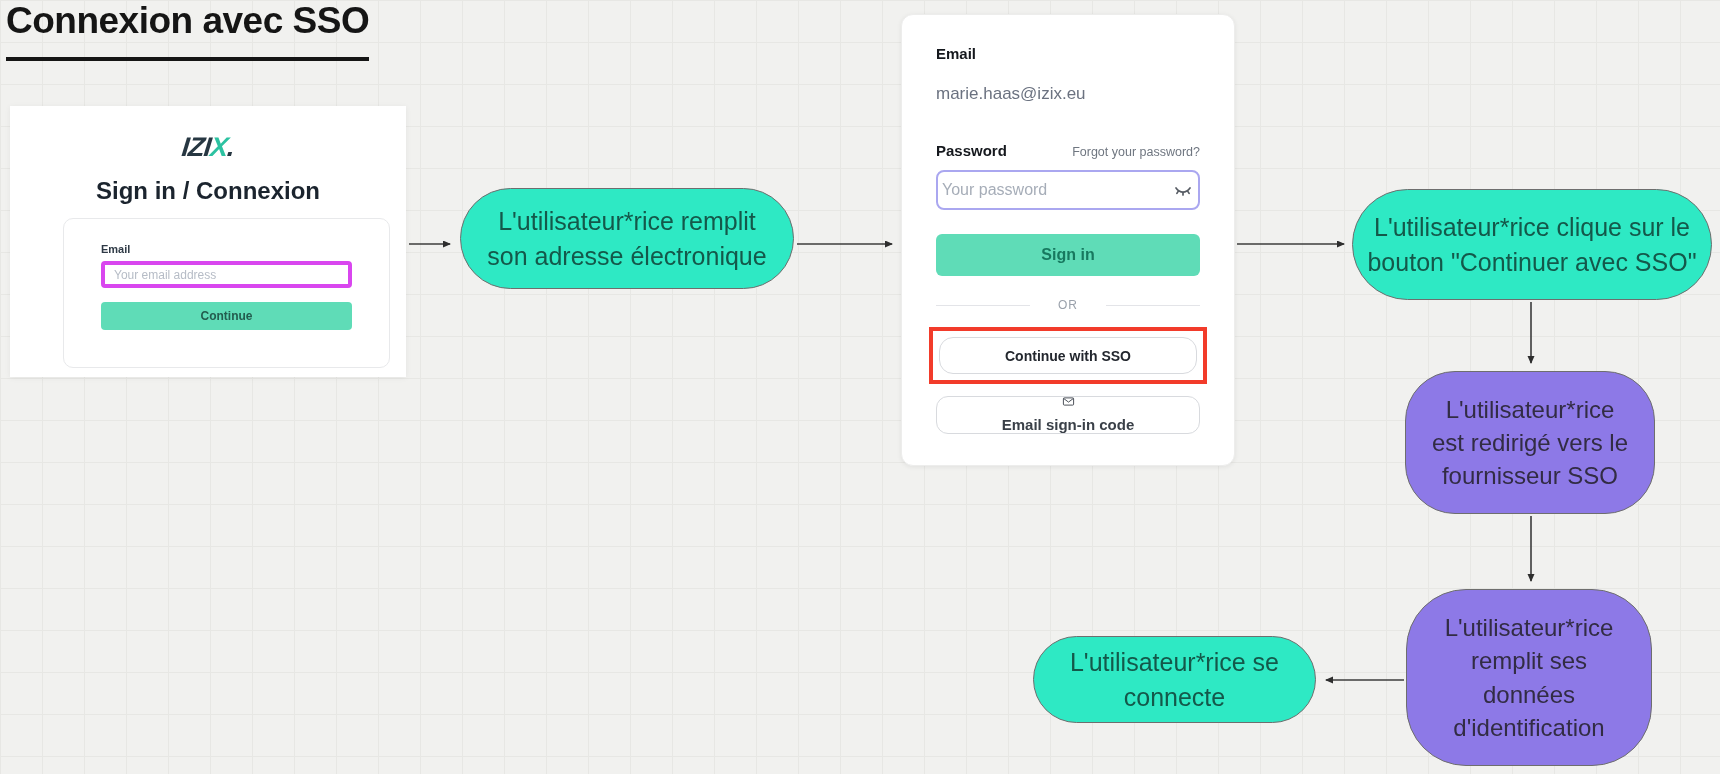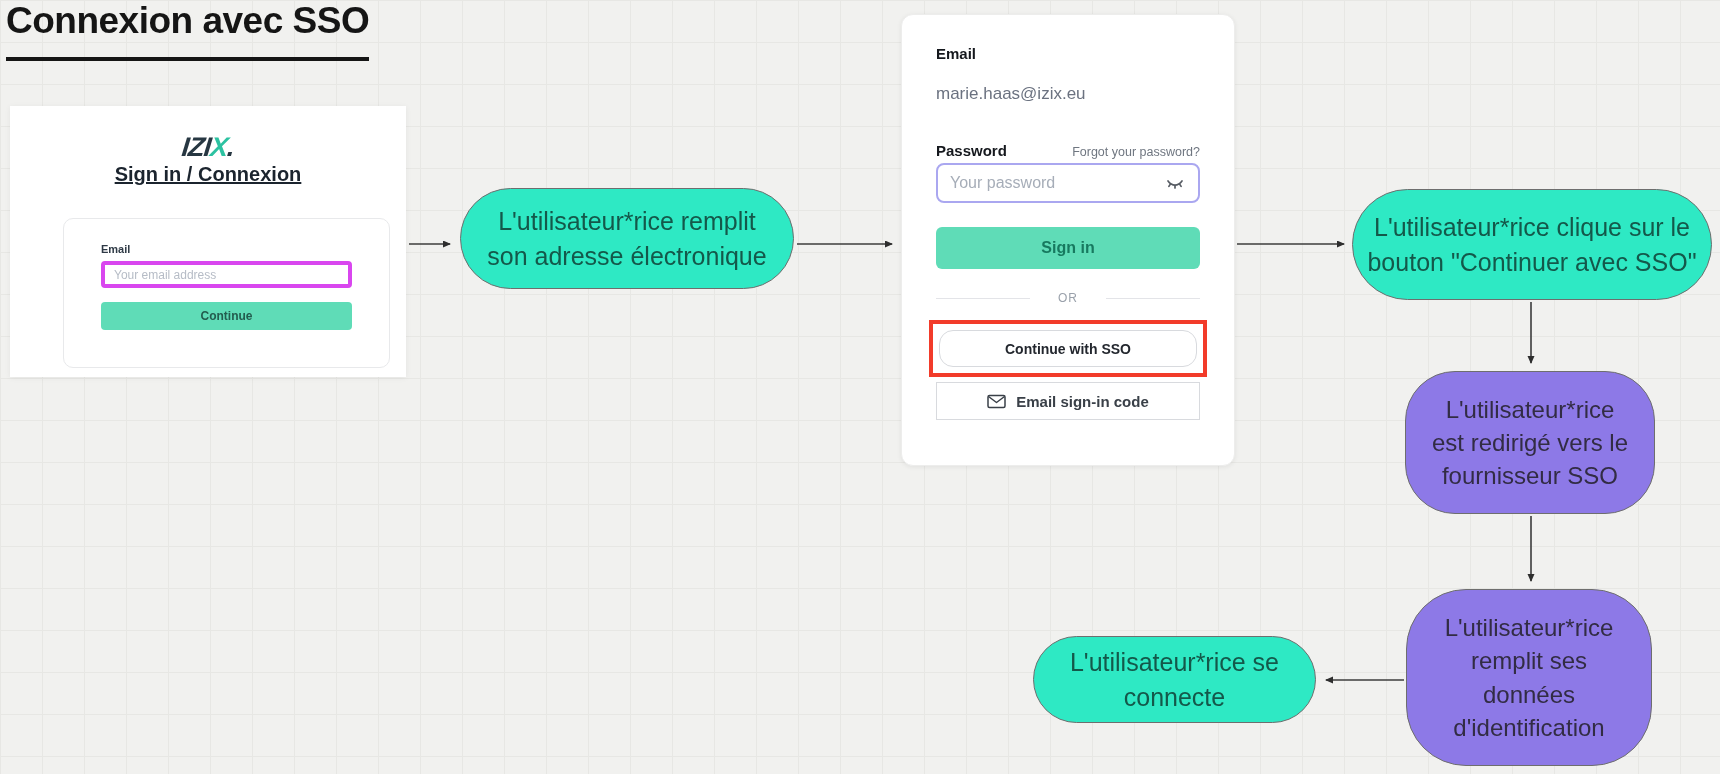--- a/index.html
+++ b/index.html
@@ -29,21 +29,21 @@
     left:10px; top:106px; width:396px; height:271px;
     background:#ffffff; box-shadow:0 1px 6px rgba(0,0,0,0.06);
     text-align:center;
   }
   .card1 .logo {
     margin-top:26px; font-size:27px; font-weight:800; font-style:italic;
     letter-spacing:-1px; transform:skewX(-6deg); display:inline-block;
   }
   .logo-dark { color:#273742; }
   .logo-teal { color:#2cc2a1; }
-  .card1 .heading { font-size:20px; font-weight:700; color:#1b242e;text-decoration:underline; }
+  .card1 .heading { margin-top:14px; font-size:24px; font-weight:700; color:#1b242e; }
   .card1 .panel {
     position:absolute; left:53px; top:112px; width:327px; height:150px;
     background:#fff; border:1px solid #e8e9eb; border-radius:10px;
     padding:24px 37px 0 37px; text-align:left;
   }
   .mini-label { font-size:11px; font-weight:700; color:#2f3a46; margin-bottom:6px; }
   .mini-input {
     width:100%; height:27px; border:4px solid #d946ef; border-radius:4px;
     font-size:12px; padding:4px 9px; color:#333; background:#fff;
     font-family:"Liberation Sans", sans-serif;
@@ -60,23 +60,23 @@
     left:901px; top:14px; width:334px; height:452px;
     background:#ffffff; border:1px solid #ededec; border-radius:12px;
     box-shadow:0 1px 5px rgba(0,0,0,0.07); padding:0 34px;
   }
   .c2-label { margin-top:30px; font-size:15px; font-weight:700; color:#15181d; }
   .c2-email-value { margin-top:22px; font-size:17px; color:#6b7280; }
   .c2-pass-row { margin-top:38px; display:flex; justify-content:space-between; align-items:baseline; }
   .c2-pass-row .c2-label2 { font-size:15px; font-weight:700; color:#15181d; }
   .c2-forgot { font-size:12.5px; color:#6f7680; text-decoration:none; }
   .c2-pass-input {
-    margin-top:4px; height:40px; width:100%;
+    margin-top:11px; height:40px; width:100%;
     border:2px solid #aaa7f0; border-radius:8px;
-    display:flex; align-items:center; padding:0 12px; background:#fff;
+    display:flex; align-items:center; padding:0 4px; background:#fff;
   }
   .c2-pass-input input {
     flex:1; border:none; outline:none; font-size:16px; color:#333;
     font-family:"Liberation Sans", sans-serif; background:transparent;
   }
   .c2-pass-input input::placeholder { color:#a6adb8; }
   .c2-signin {
     margin-top:24px; width:100%; height:42px; background:#5fdcb7;
     border:none; border-radius:6px; font-size:16px; font-weight:700; color:#17795f;
     font-family:"Liberation Sans", sans-serif; cursor:pointer;
@@ -84,25 +84,25 @@
   .c2-divider { margin-top:22px; display:flex; align-items:center; gap:28px; }
   .c2-divider .line { flex:1; height:1px; background:#e3e4e8; }
   .c2-divider .or { font-size:12px; color:#9aa1ab; letter-spacing:1px; }
   .sso-highlight { margin:15px -7px 0; border:4px solid #f23b2a; padding:6px; }
   .c2-sso-btn {
     width:100%; height:37px; background:#fff; border:1px solid #d8dade; border-radius:14px;
     font-size:14px; font-weight:700; color:#23272e;
     font-family:"Liberation Sans", sans-serif; cursor:pointer;
   }
   .c2-code-btn {
-    margin-top:5px; width:100%; height:38px; background:#fff;
-    border:1px solid #d8dade; border-radius:0;
+    margin-top:12px; width:100%; height:38px; background:#fff;
+    border:1px solid #d8dade; border-radius:12px;
     font-size:15px; font-weight:700; color:#3a4048;
     font-family:"Liberation Sans", sans-serif; cursor:pointer;
-    display:flex; align-items:center; justify-content:center; gap:10px;
+    display:flex; align-items:center; justify-content:center; gap:10px;flex-direction:column;
   }
 
   
   .node {
     position:absolute; display:flex; align-items:center; justify-content:center;
     text-align:center; border:1.6px solid #6e6e6e; white-space:pre-line;
     font-size:25px; line-height:1.38; font-weight:400;
   }
   .node.teal   { background:#2ee9c4; color:#14584a; }
   .node.purple { background:#8d79e7; color:#322c44; }

